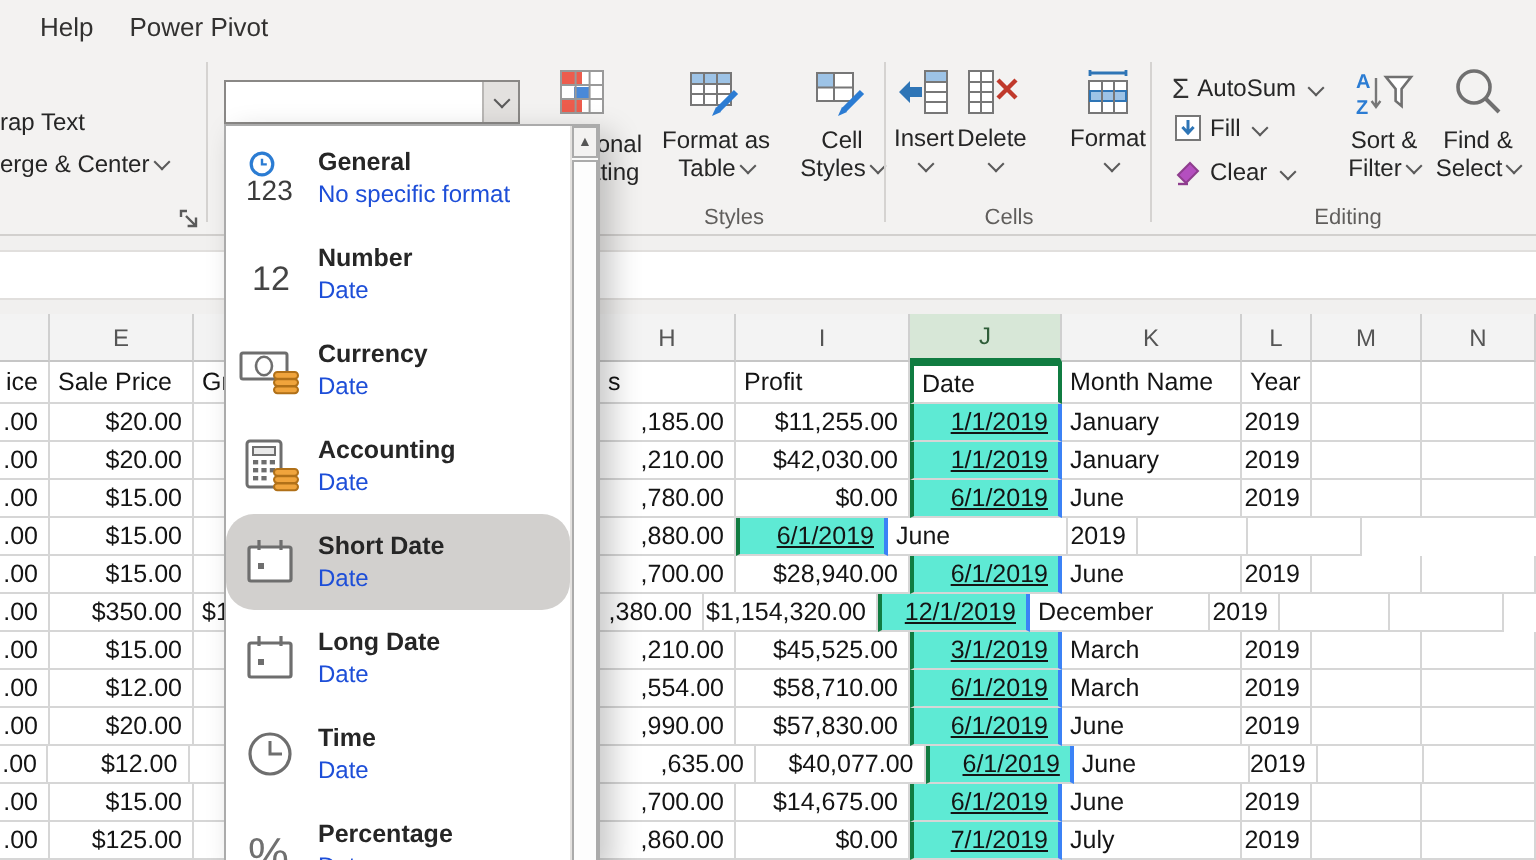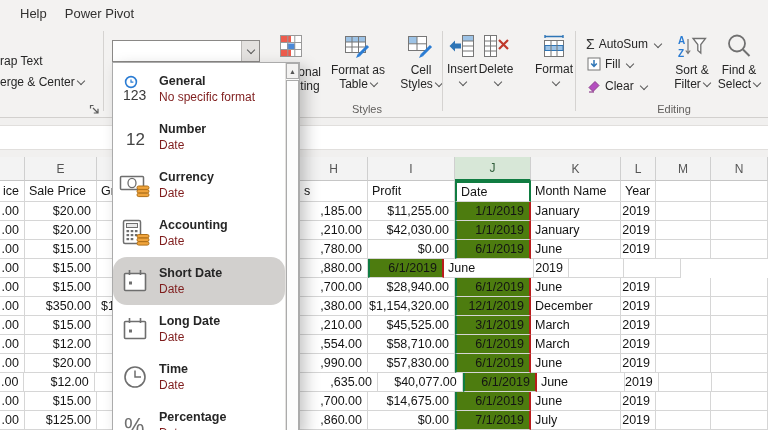--- a/index.html
+++ b/index.html
@@ -44,32 +44,32 @@
          border-right:1px solid #CFCFCF;border-bottom:1px solid #C6C6C6;box-sizing:border-box;}
   .lcell.sel{background:#D7E7D7;border-bottom:2px solid #107C41;color:#2F5D39;}
   .row{display:flex;}
   .cell{font-size:12.5px;color:#141414;border-right:1px solid #D6D6D6;border-bottom:1px solid #D6D6D6;
         box-sizing:border-box;white-space:nowrap;overflow:hidden;display:flex;align-items:center;}
   .trow .cell{height:21px;}
   .drow .cell{height:19px;}
   .al-r{justify-content:flex-end;padding-right:5px;}
   .al-l{justify-content:flex-start;padding-left:4px;}
   .jt{border:2px solid #107C41;border-bottom:1px solid #D6D6D6;background:#fff;}
-  .jd{border-left:2px solid #107C41;border-right:2px solid #b91c1c;background:#4d7c0f;}
+  .jd{border-left:2px solid #107C41;border-right:2px solid #3b82f6;background:#5eead4;text-decoration:underline;}
 
   
   .ddpanel{position:absolute;left:112px;top:62px;width:188px;height:370px;background:#fff;
            border:1px solid #ABABAB;box-shadow:6px 5px 14px rgba(0,0,0,.22);z-index:40;
            box-sizing:border-box;}
   .mi{height:48px;width:172px;display:flex;align-items:center;cursor:default;}
   .mi.hl{background:#D2D0CE;border-radius:14px;}
   .mi .ic{width:46px;display:flex;align-items:center;justify-content:center;}
   .mi .tx{display:flex;flex-direction:column;line-height:16px;}
   .ttl{font-size:12.5px;font-weight:bold;color:#262626;}
-  .sub{font-size:12px;color:#7f1d1d;}
+  .sub{font-size:12px;color:#1d4ed8;}
   .ddscroll{position:absolute;right:0;top:0;width:14px;height:100%;background:#FAFAF9;
             border-left:1px solid #E4E2E0;box-sizing:border-box;}
   .sbtn{height:16px;border:1px solid #ABABAB;background:#F3F2F1;display:flex;align-items:center;
         justify-content:center;box-sizing:border-box;}
   .sbtn::before{content:"\25B2";font-size:7px;color:#555;}
   .sthumb{position:absolute;left:0;top:17px;width:13px;bottom:0;background:#FDFDFD;
           border:1px solid #ABABAB;box-sizing:border-box;}
 </style>
 </head>
 <body>
@@ -181,20 +181,21 @@
       <rect x="4.5" y="7.5" width="19" height="16" fill="#fff" stroke="#777"></rect>
       <rect x="5" y="12.5" width="18" height="5" fill="#9DC3E6" stroke="#2E75B6"></rect>
       <path d="M11 8 V23 M17 8 V23" stroke="#777" fill="none"></path>
     </svg>
     <div class="lines">
         <div>Format</div>
     <div><span class="cv"></span></div>
       </div>
   </div>
 
+  <div class="rlabel" style="left:447px;width:115px;">Cells</div>
   <div class="gdiv" style="left:575px;"></div>
 
   <div class="hrow" style="left:586px;top:10px;">
     <span class="sigma-icon"></span>
     <span>AutoSum</span>
     <span class="cv"></span>
   </div>
   <div class="hrow" style="left:587px;top:31px;">
     <svg width="14" height="14" viewBox="0 0 14 14">
       <rect x="1" y="1" width="12" height="12" fill="#fff" stroke="#777"></rect>
@@ -325,21 +326,21 @@
         <div class="cell al-r jd" style="width: 76px;">6/1/2019</div>
         <div class="cell al-l" style="width: 90px;">June</div>
         <div class="cell al-r" style="width: 35px;">2019</div>
         <div class="cell al-l" style="width: 55px;"></div>
         <div class="cell al-l" style="width: 57px;"></div>
       </div>
       <div class="row drow">
         <div class="cell al-r" style="width: 25px;">.00</div>
         <div class="cell al-r" style="width: 72px;">$350.00</div>
         <div class="cell al-l" style="width: 203px;">$1</div>
-        <div class="cell al-r" style="width: 68px;">,380.00</div>
+        <div class="cell al-r" style="width: 52px;">,380.00</div>
         <div class="cell al-r" style="width: 87px;">$1,154,320.00</div>
         <div class="cell al-r jd" style="width: 76px;">12/1/2019</div>
         <div class="cell al-l" style="width: 90px;">December</div>
         <div class="cell al-r" style="width: 35px;">2019</div>
         <div class="cell al-l" style="width: 55px;"></div>
         <div class="cell al-l" style="width: 57px;"></div>
       </div>
       <div class="row drow">
         <div class="cell al-r" style="width: 25px;">.00</div>
         <div class="cell al-r" style="width: 72px;">$15.00</div>

